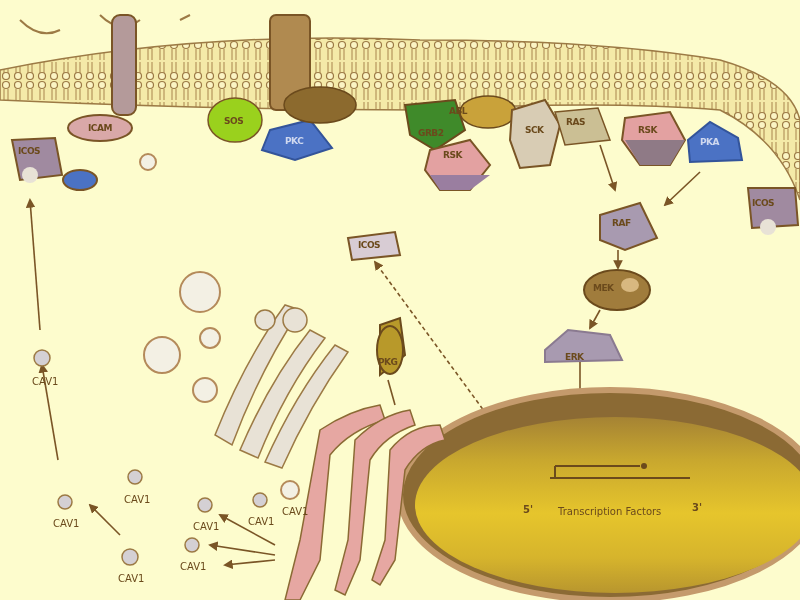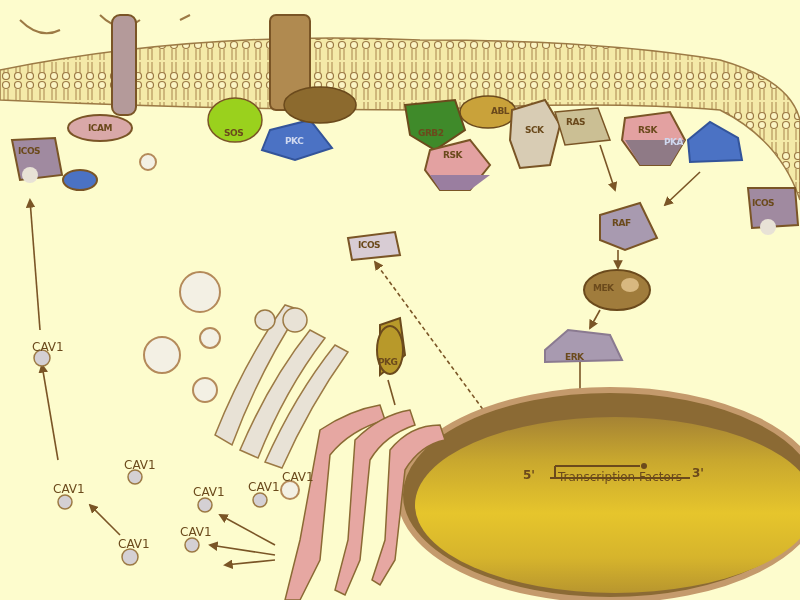--- a/index.html
+++ b/index.html
@@ -1,20 +1,20 @@
 <!DOCTYPE html>
 <html><head>
 <meta charset="utf-8">
 <style>
   html, body { margin:0; padding:0; }
   body { width:800px; height:600px; overflow:hidden; background:#fdfccd; font-family:"DejaVu Sans", sans-serif; }
   #stage { position:relative; width:800px; height:600px; background:#fdfccd; }
   svg { position:absolute; left:0; top:0; }
   .lbl { position:absolute; font-size:9px; font-weight:bold; color:#6b4a1c; letter-spacing:-0.5px; white-space:nowrap; }
-  .cap { position:absolute; font-size:12px; color:#6b4a1c; white-space:nowrap; }
+  .cap { position:absolute; font-size:10px; color:#6b4a1c; white-space:nowrap;margin-top:36px; }
 </style>
 </head>
 <body>
 
 <div id="stage">
 <svg width="800" height="600" viewBox="0 0 800 600">
   <defs>
     <pattern id="lipid" width="12" height="40" patternUnits="userSpaceOnUse">
       <rect width="12" height="40" fill="#f4eaa8"></rect>
       <circle cx="6" cy="5" r="3.5" fill="#fbf4c4" stroke="#9c7a45" stroke-width="1.2"></circle>
@@ -166,29 +166,29 @@
     <circle cx="65" cy="502" r="7"></circle>
     <circle cx="205" cy="505" r="7"></circle>
     <circle cx="260" cy="500" r="7"></circle>
     <circle cx="192" cy="545" r="7"></circle>
     <circle cx="130" cy="557" r="8"></circle>
   </g>
 </svg>
 
 <span class="lbl" style="left:18px;top:146px">ICOS</span>
 <span class="lbl" style="left:88px;top:123px">ICAM</span>
-<span class="lbl" style="left:224px;top:128px">SOS</span>
+<span class="lbl" style="left:224px;top:116px">SOS</span>
 <span class="lbl" style="left:285px;top:136px;color:#cfd8ef">PKC</span>
 <span class="lbl" style="left:418px;top:128px">GRB2</span>
-<span class="lbl" style="left:491px;top:106px">ABL</span>
+<span class="lbl" style="left:449px;top:106px">ABL</span>
 <span class="lbl" style="left:443px;top:150px">RSK</span>
 <span class="lbl" style="left:525px;top:125px">SCK</span>
 <span class="lbl" style="left:566px;top:117px">RAS</span>
 <span class="lbl" style="left:638px;top:125px">RSK</span>
-<span class="lbl" style="left:664px;top:137px;color:#cfd8ef">PKA</span>
+<span class="lbl" style="left:700px;top:137px;color:#cfd8ef">PKA</span>
 <span class="lbl" style="left:752px;top:198px">ICOS</span>
 <span class="lbl" style="left:612px;top:218px">RAF</span>
 <span class="lbl" style="left:593px;top:283px">MEK</span>
 <span class="lbl" style="left:565px;top:352px">ERK</span>
 <span class="lbl" style="left:358px;top:240px">ICOS</span>
 <span class="lbl" style="left:378px;top:357px">PKG</span>
 
 <span class="cap" style="left:32px;top:340px">CAV1</span>
 <span class="cap" style="left:124px;top:458px">CAV1</span>
 <span class="cap" style="left:53px;top:482px">CAV1</span>

